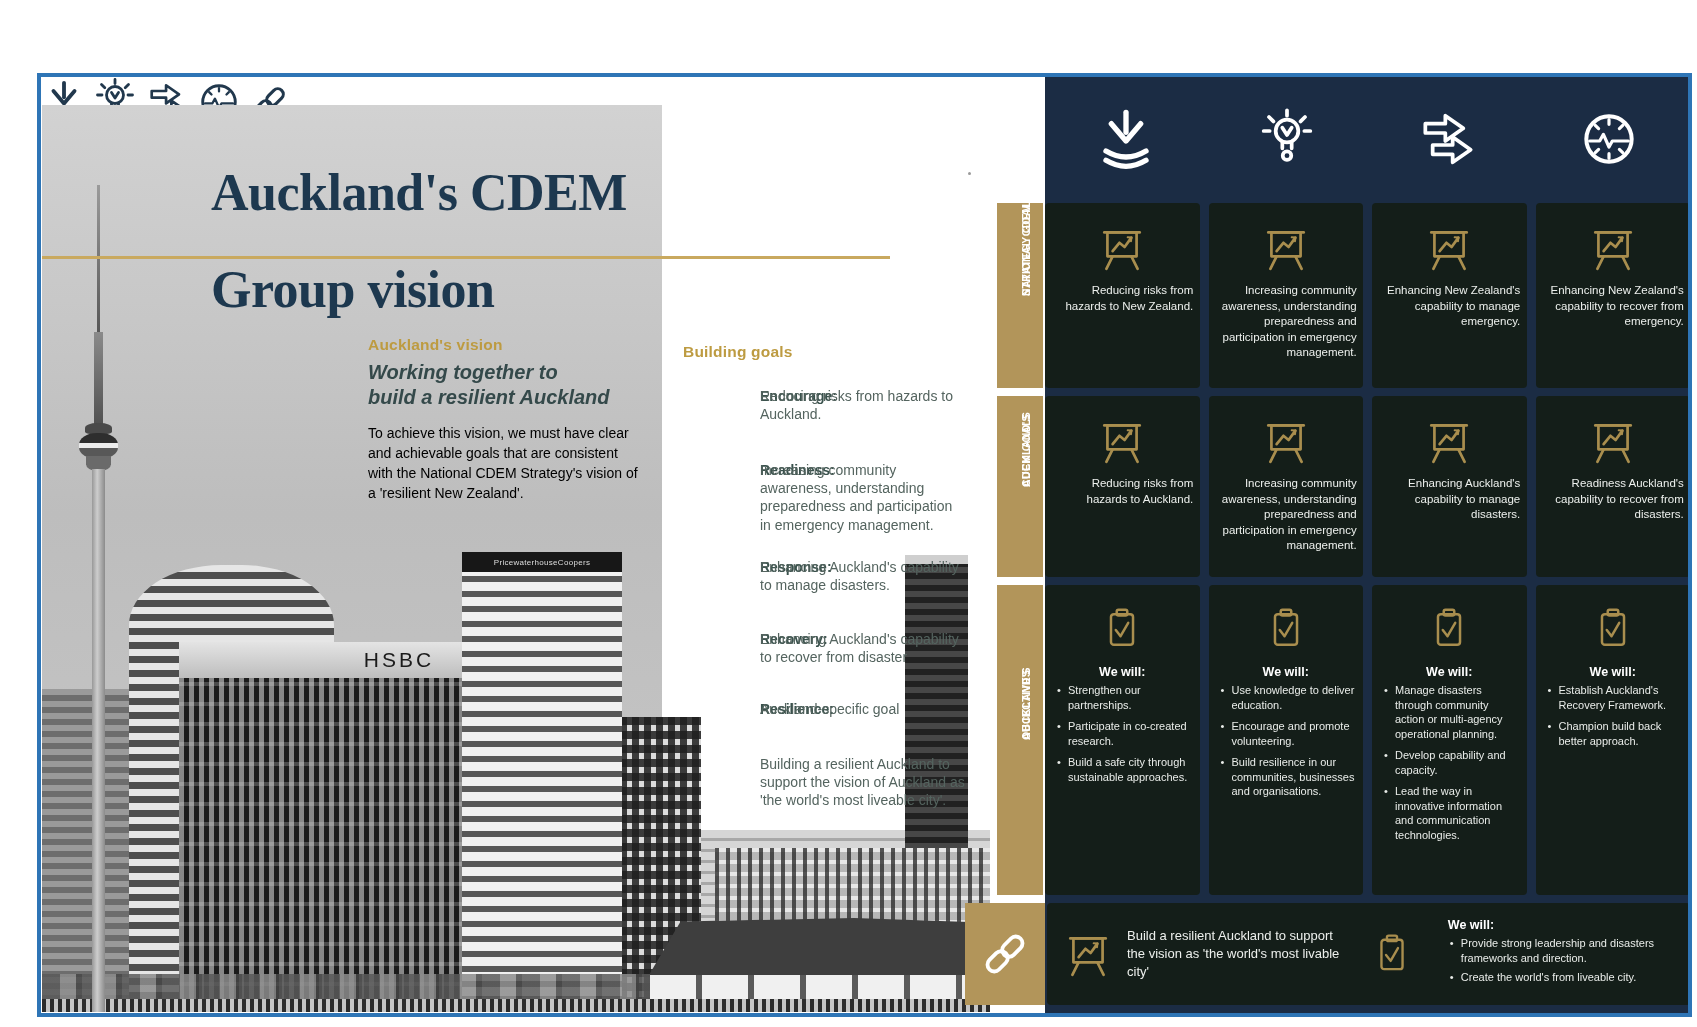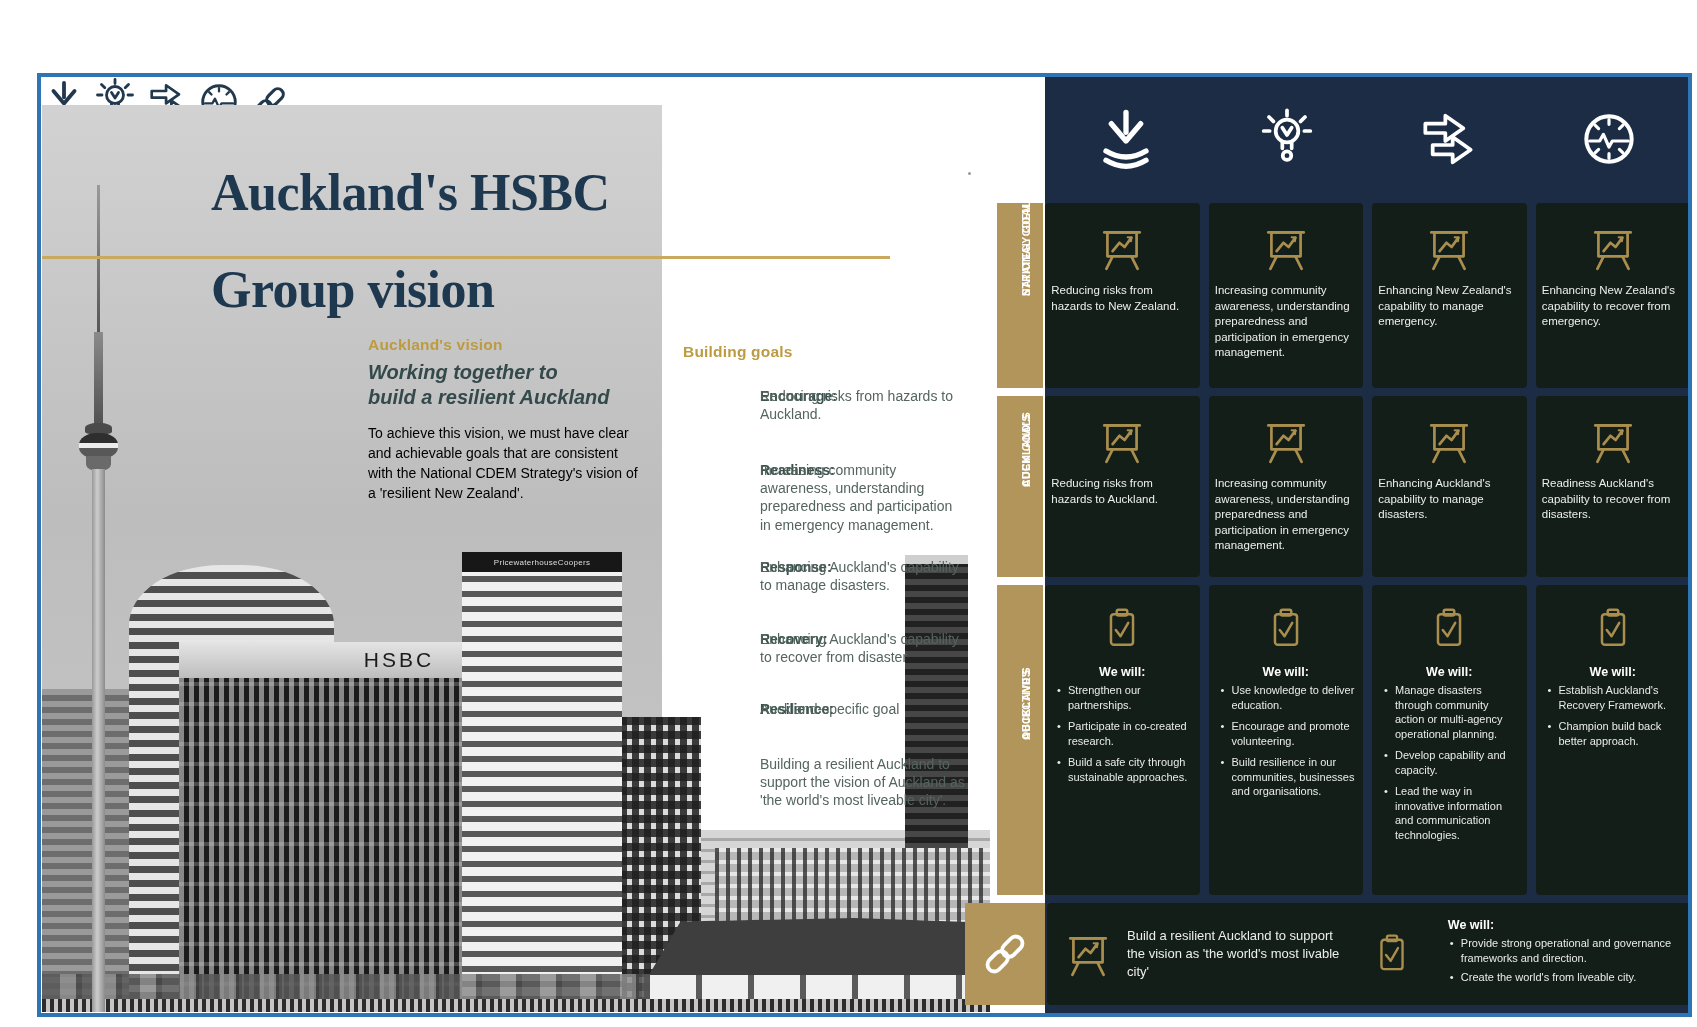--- a/index.html
+++ b/index.html
@@ -84,21 +84,21 @@
   .mx-panel{left:1004px;top:0;width:645px;height:936px;background:#1b2c44;}
   .mx-header{left:1004px;top:0;width:645px;height:124px;display:grid;
              grid-template-columns:repeat(4,1fr);place-items:center;color:#fff;}
   .mx-row{left:1004px;width:645px;display:grid;grid-template-columns:repeat(4,1fr);grid-gap:9px;}
   .r1{top:126px;height:185px;}
   .r2{top:319px;height:181px;}
   .r3{top:508px;height:310px;}
   .cell{position:relative;background:#141e19;border-radius:4px;display:flex;
         flex-direction:column;align-items:center;padding-top:20px;color:#a98e4e;}
   .cell p{position:static;margin:10px 0 0;color:#edf0ed;font-size:11.5px;line-height:1.35;
-          text-align:left;max-width:142px;}
+          text-align:right;max-width:142px;}
   .r3 .cell{padding-top:16px;}
   .cellhead{position:static;margin:8px 0 4px;color:#fff;font-weight:bold;font-size:12.5px;text-align:center;}
   .cell ul{position:static;margin:0;padding:0 8px 0 10px;list-style:none;width:100%;}
   .cell li{position:relative;padding-left:13px;color:#e9ece9;font-size:11px;line-height:1.32;
            margin-bottom:7px;text-align:left;}
   .cell li::before{content:"\2022";position:absolute;left:2px;color:#e9ece9;}
   .strip{left:956px;width:46px;background:#b2955a;}
   .s1{top:126px;height:185px;} .s2{top:319px;height:181px;} .s3{top:508px;height:310px;}
   .vwrap{inset:0;display:flex;align-items:center;justify-content:center;}
   .vtext{position:static;transform:rotate(-90deg);text-align:center;color:#fff;font-weight:bold;
@@ -201,21 +201,21 @@
   <div class="fence"></div>
   <div class="st-antenna"></div>
   <div class="st-mast"></div>
   <div class="st-podtop"></div>
   <div class="st-pod"></div>
   <div class="st-podlow"></div>
   <div class="st-shaft"></div>
   <div class="speck"></div>
 
   
-  <div class="title t1">Auckland's HSBC</div>
+  <div class="title t1">Auckland's CDEM</div>
   <div class="gold-rule"></div>
   <div class="title t2">Group vision</div>
 
   
   <div class="gold-h vision-h">Auckland's vision</div>
   <div class="tagline">
     <span>Working together to</span>
       <br>
     <span>build a resilient Auckland</span>
   </div>
@@ -423,19 +423,19 @@
     <svg class="icon" width="50" height="50">
         <use href="#sym-easel"></use>
       </svg>
     <p class="fvision">Build a resilient Auckland to support the vision as 'the world's most livable city'</p>
     <svg class="icon fclip" width="44" height="54">
         <use href="#sym-clipboard"></use>
       </svg>
     <div class="fwewill">
       <h4>We will:</h4>
       <ul>
-        <li>Provide strong operational and governance frameworks and direction.</li>
+        <li>Provide strong leadership and disasters frameworks and direction.</li>
         <li>Create the world's from liveable city.</li>
       </ul>
     </div>
   </div>
 
 </div>
 
 </body></html>

